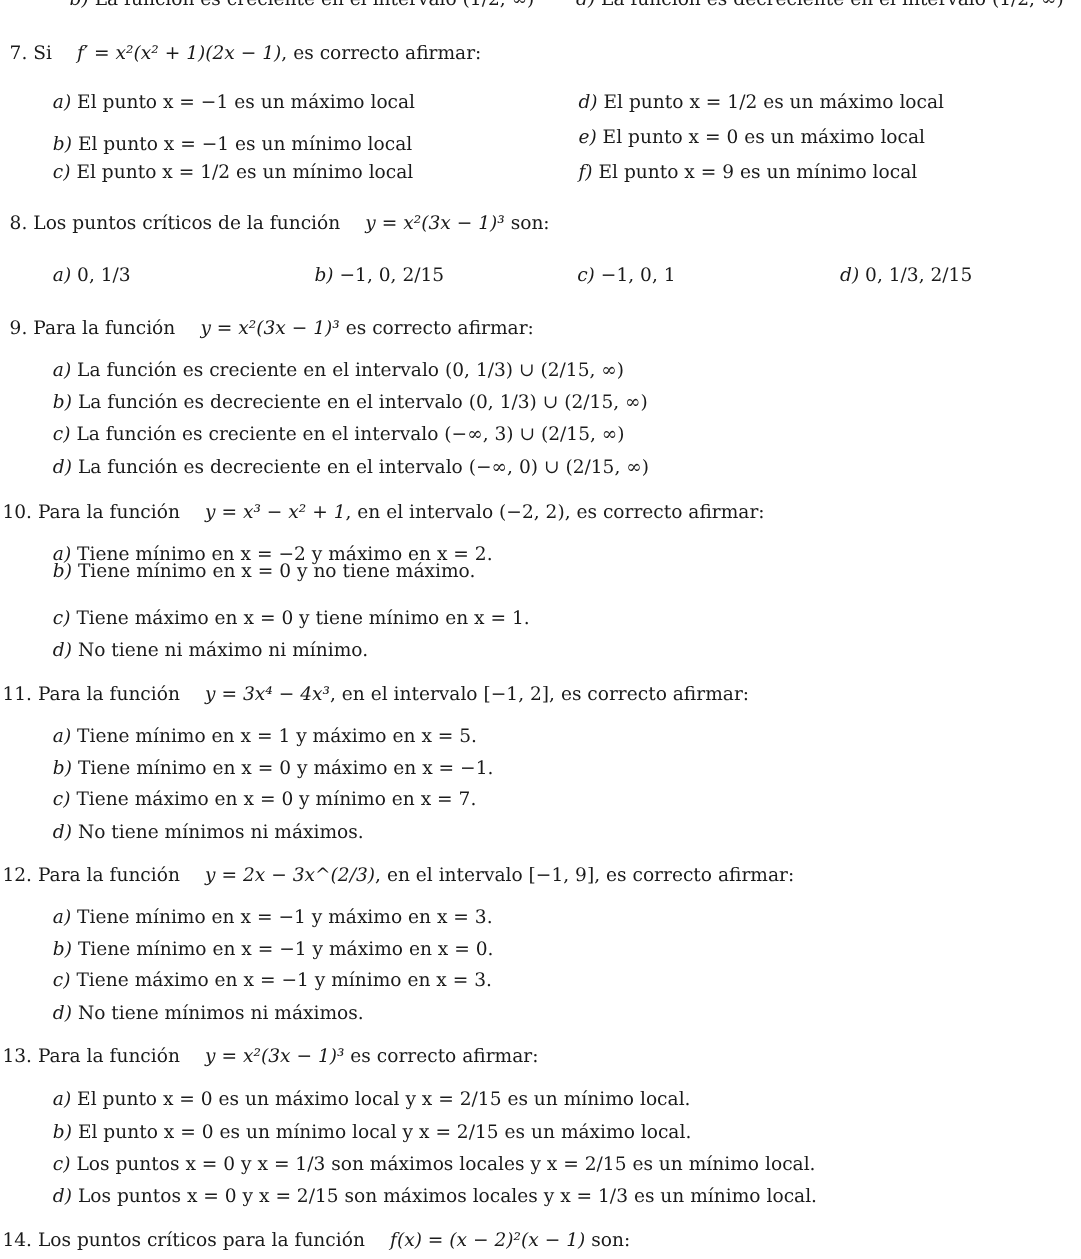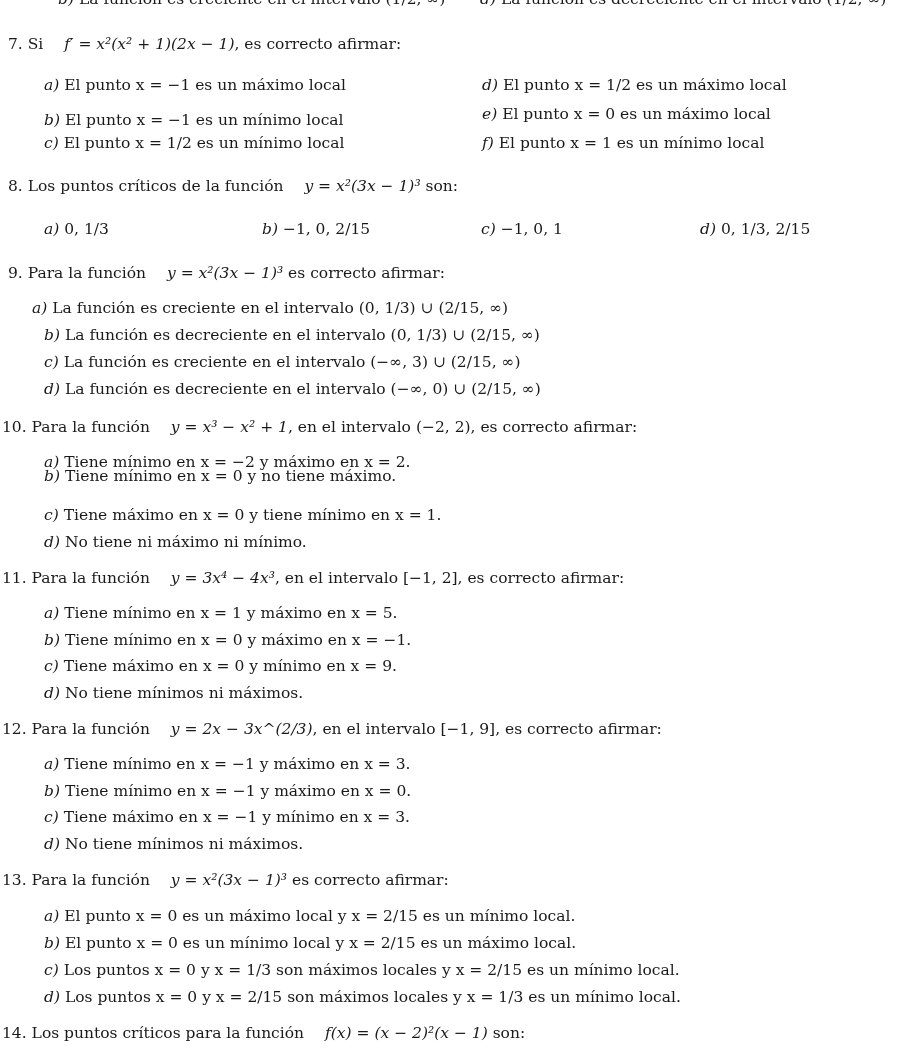--- a/index.html
+++ b/index.html
@@ -27,56 +27,56 @@
 
 <div class="line" style="left:8px; top:34px;">
   <span>7.</span>
   <span>Si </span><span class="m">f′ = x²(x² + 1)(2x − 1)</span><span>, es correcto afirmar:</span>
 </div>
 <div class="line" style="left:44px; top:75px;text-align:right;"><span class="lbl">a)</span> <span>El punto x = −1 es un máximo local</span></div>
 <div class="line" style="left:44px; top:90px;margin-top:20px;"><span class="lbl">b)</span> <span>El punto x = −1 es un mínimo local</span></div>
 <div class="line" style="left:44px; top:133px;"><span class="lbl">c)</span> <span>El punto x = 1/2 es un mínimo local</span></div>
 <div class="line" style="left:482px; top:75px;"><span class="lbl">d)</span> <span>El punto x = 1/2 es un máximo local</span></div>
 <div class="line" style="left:482px; top:104px;"><span class="lbl">e)</span> <span>El punto x = 0 es un máximo local</span></div>
-<div class="line" style="left:482px; top:133px;"><span class="lbl">f)</span> <span>El punto x = 1 es un mínimo local</span></div>
+<div class="line" style="left:482px; top:133px;"><span class="lbl">f)</span> <span>El punto x = 9 es un mínimo local</span></div>
 
 <div class="line" style="left:8px; top:176px;">
   <span>8.</span>
   <span>Los puntos críticos de la función </span><span class="m">y = x²(3x − 1)³</span><span> son:</span>
 </div>
 <div class="line" style="left:44px; top:219px;"><span class="lbl">a)</span> <span>0, 1/3</span></div>
 <div class="line" style="left:262px; top:219px;"><span class="lbl">b)</span> <span>−1, 0, 2/15</span></div>
 <div class="line" style="left:481px; top:219px;"><span class="lbl">c)</span> <span>−1, 0, 1</span></div>
 <div class="line" style="left:700px; top:219px;"><span class="lbl">d)</span> <span>0, 1/3, 2/15</span></div>
 
 <div class="line" style="left:8px; top:263px;">
   <span>9.</span>
   <span>Para la función </span><span class="m">y = x²(3x − 1)³</span><span> es correcto afirmar:</span>
 </div>
-<div class="line" style="left:32px; top:298px;"><span class="lbl">a)</span> <span>La función es creciente en el intervalo (0, 1/3) ∪ (2/15, ∞)</span></div>
+<div class="line" style="left:44px; top:298px;"><span class="lbl">a)</span> <span>La función es creciente en el intervalo (0, 1/3) ∪ (2/15, ∞)</span></div>
 <div class="line" style="left:44px; top:325px;"><span class="lbl">b)</span> <span>La función es decreciente en el intervalo (0, 1/3) ∪ (2/15, ∞)</span></div>
 <div class="line" style="left:44px; top:352px;"><span class="lbl">c)</span> <span>La función es creciente en el intervalo (−∞, 3) ∪ (2/15, ∞)</span></div>
 <div class="line" style="left:44px; top:379px;"><span class="lbl">d)</span> <span>La función es decreciente en el intervalo (−∞, 0) ∪ (2/15, ∞)</span></div>
 
 <div class="line" style="left:2px; top:417px;">
   <span>10.</span>
   <span>Para la función </span><span class="m">y = x³ − x² + 1</span><span>, en el intervalo (−2, 2), es correcto afirmar:</span>
 </div>
 <div class="line" style="left:44px; top:452px;"><span class="lbl">a)</span> <span>Tiene mínimo en x = −2 y máximo en x = 2.</span></div>
 <div class="line" style="left:44px; top:466px;"><span class="lbl">b)</span> <span>Tiene mínimo en x = 0 y no tiene máximo.</span></div>
 <div class="line" style="left:44px; top:505px;"><span class="lbl">c)</span> <span>Tiene máximo en x = 0 y tiene mínimo en x = 1.</span></div>
 <div class="line" style="left:44px; top:532px;"><span class="lbl">d)</span> <span>No tiene ni máximo ni mínimo.</span></div>
 
 <div class="line" style="left:2px; top:568px;">
   <span>11.</span>
   <span>Para la función </span><span class="m">y = 3x⁴ − 4x³</span><span>, en el intervalo [−1, 2], es correcto afirmar:</span>
 </div>
 <div class="line" style="left:44px; top:603px;"><span class="lbl">a)</span> <span>Tiene mínimo en x = 1 y máximo en x = 5.</span></div>
 <div class="line" style="left:44px; top:630px;"><span class="lbl">b)</span> <span>Tiene mínimo en x = 0 y máximo en x = −1.</span></div>
-<div class="line" style="left:44px; top:656px;"><span class="lbl">c)</span> <span>Tiene máximo en x = 0 y mínimo en x = 9.</span></div>
+<div class="line" style="left:44px; top:656px;"><span class="lbl">c)</span> <span>Tiene máximo en x = 0 y mínimo en x = 7.</span></div>
 <div class="line" style="left:44px; top:683px;"><span class="lbl">d)</span> <span>No tiene mínimos ni máximos.</span></div>
 
 <div class="line" style="left:2px; top:719px;">
   <span>12.</span>
   <span>Para la función </span><span class="m">y = 2x − 3x^(2/3)</span><span>, en el intervalo [−1, 9], es correcto afirmar:</span>
 </div>
 <div class="line" style="left:44px; top:754px;"><span class="lbl">a)</span> <span>Tiene mínimo en x = −1 y máximo en x = 3.</span></div>
 <div class="line" style="left:44px; top:781px;"><span class="lbl">b)</span> <span>Tiene mínimo en x = −1 y máximo en x = 0.</span></div>
 <div class="line" style="left:44px; top:807px;"><span class="lbl">c)</span> <span>Tiene máximo en x = −1 y mínimo en x = 3.</span></div>
 <div class="line" style="left:44px; top:834px;"><span class="lbl">d)</span> <span>No tiene mínimos ni máximos.</span></div>

